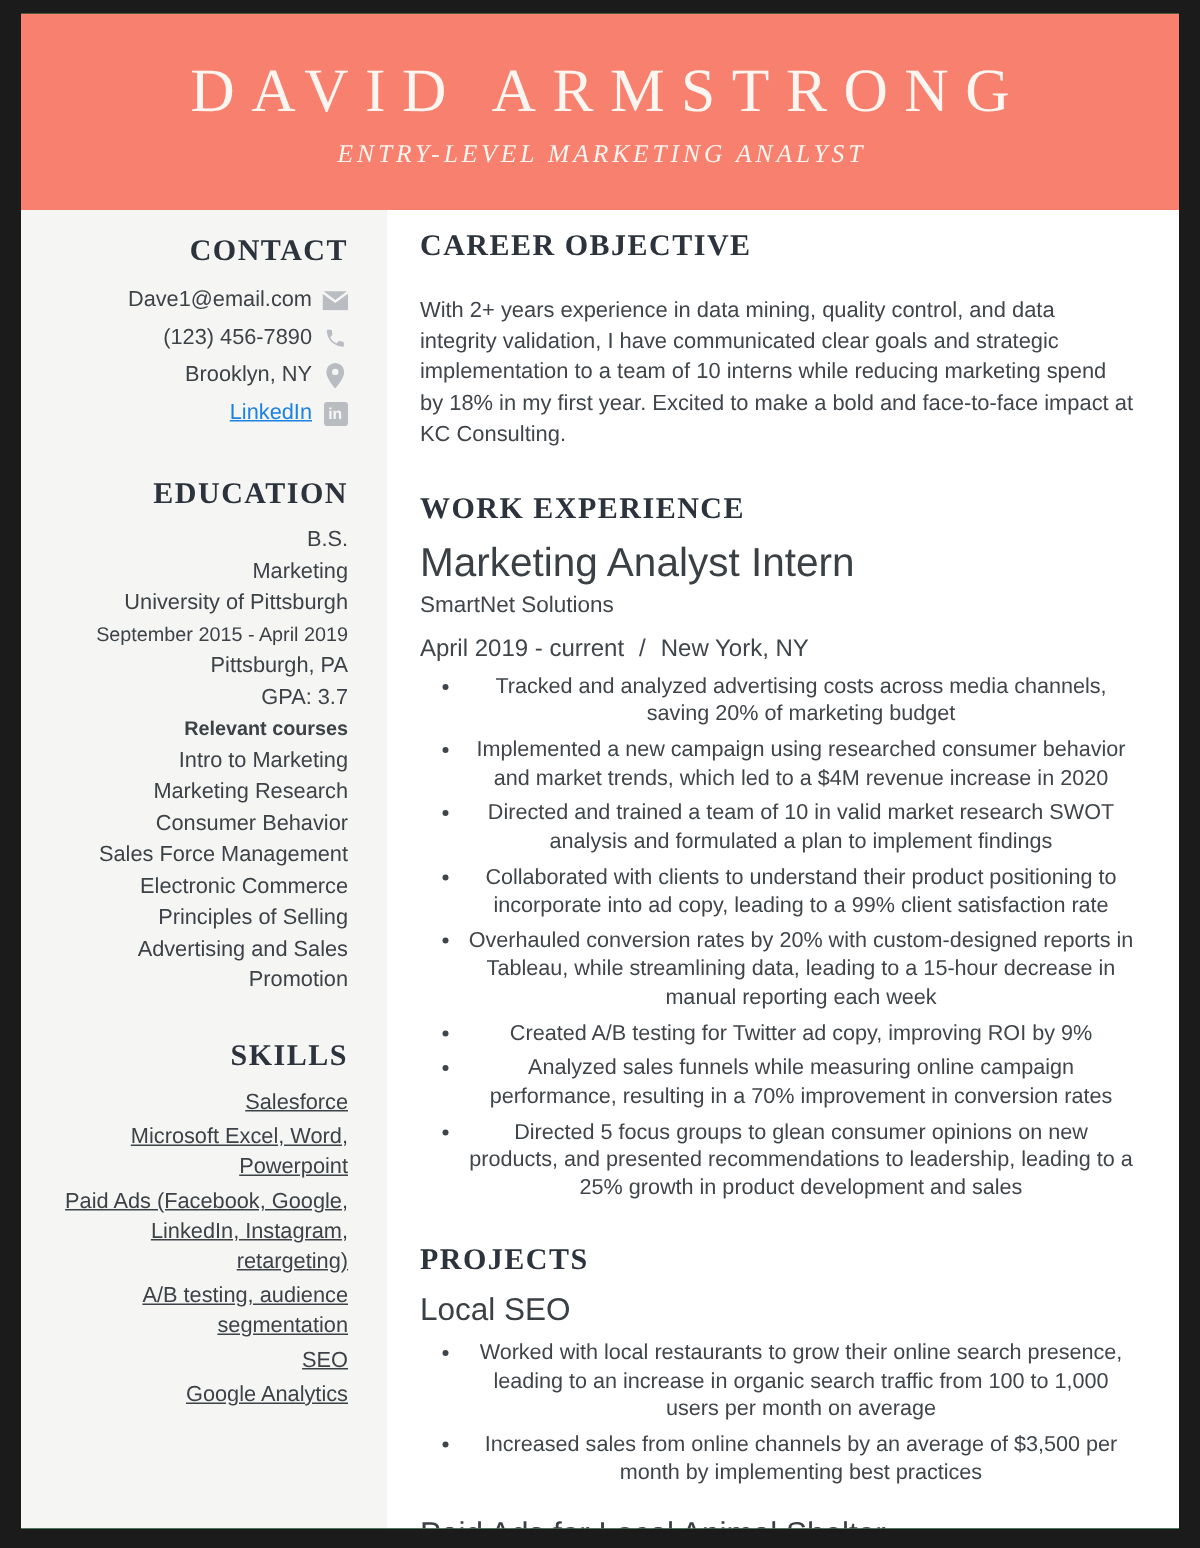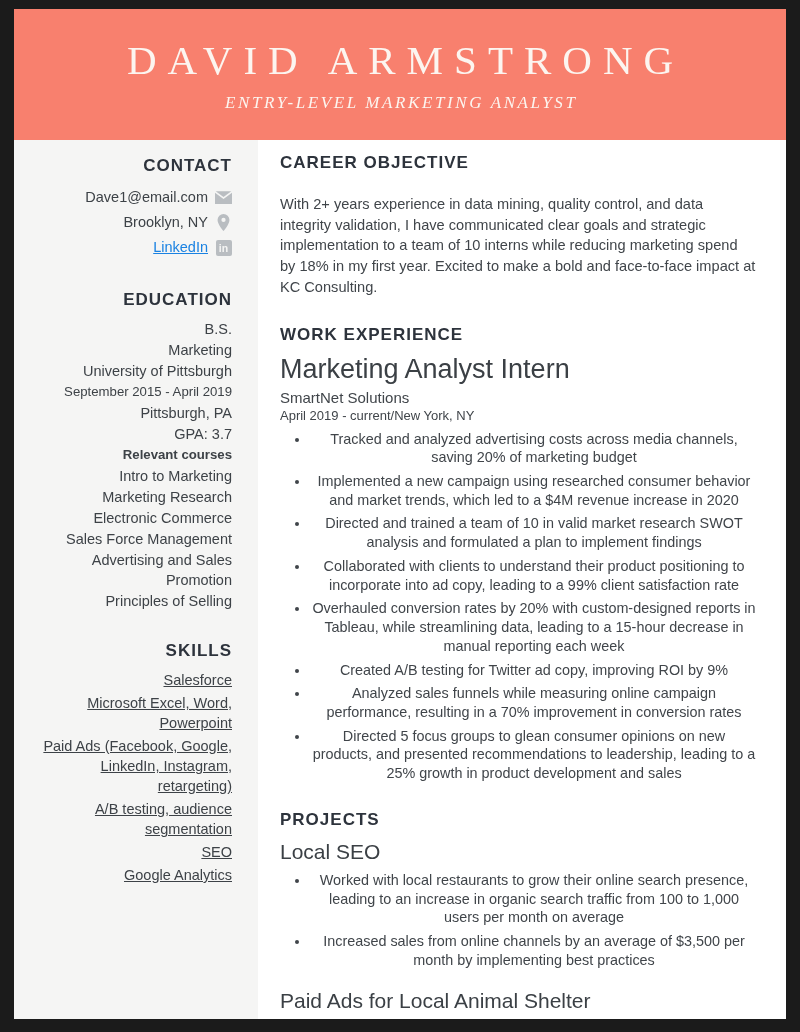--- a/index.html
+++ b/index.html
@@ -57,23 +57,23 @@
     color: #3d4247;
   }
   .main {
     flex: 1;
     background: #ffffff;
     padding: 13px 30px 0 22px;
     color: #40454a;
   }
   
   .side-heading, .main-heading {
-    font-family: Liberation Sans, sans-serif;
+    font-family: Liberation Serif, serif;
     font-weight: 700;
-    font-size: 17px;
+    font-size: 20px;
     letter-spacing: 1px;
     color: #2d333c;
   }
   .side-heading { margin-bottom: 9px; }
   
   .contact-row {
     display: flex;
     justify-content: flex-end;
     align-items: center;
     gap: 7px;
@@ -117,23 +117,24 @@
     margin-top: 9px;
     font-size: 27px;
     font-weight: 400;
     color: #3b4045;
   }
   .company {
     margin-top: 4px;
     font-size: 15px;
   }
   .job-meta {
-    margin-top: 2px;
-    font-size: 13px;
+    margin-top: 12px;
+    font-size: 16px;
     display: flex;
+    gap: 10px;
     align-items: baseline;
   }
   .bullets {
     margin: 7px 0 0 0;
     padding-left: 30px;
     font-size: 14.4px;
     line-height: 1.3;
   }
   .bullets li { margin-bottom: 5px; padding-left: 2px; text-align: center; }
   .project-title {
@@ -165,20 +166,28 @@
         <div class="contact-row">
           <span>Dave1@email.com</span>
           <span class="icon">
             <svg width="17" height="13" viewBox="0 0 24 18" fill="#b9bdc1">
               <path d="M1 0h22l-11 8.2z"></path>
               <path d="M0 2.4v15.6h24V2.4l-12 8.8z"></path>
             </svg>
           </span>
         </div>
 
+        <div class="contact-row">
+          <span>(123) 456-7890</span>
+          <span class="icon">
+            <svg width="15" height="15" viewBox="0 0 24 24" fill="#b9bdc1">
+              <path d="M6.6 10.8c1.5 2.9 3.8 5.2 6.7 6.7l2.2-2.2c.3-.3.7-.4 1-.3 1.2.4 2.4.6 3.7.6.6 0 1 .4 1 1V20c0 .6-.4 1-1 1C10.7 21 3 13.3 3 3.8c0-.6.4-1 1-1h3.4c.6 0 1 .4 1 1 0 1.3.2 2.5.6 3.7.1.3 0 .7-.3 1l-2.1 2.3z"></path>
+            </svg>
+          </span>
+        </div>
 
         <div class="contact-row">
           <span>Brooklyn, NY</span>
           <span class="icon">
             <svg width="13" height="17" viewBox="0 0 18 24" fill="#b9bdc1">
               <path d="M9 0A8.4 8.4 0 0 0 .6 8.4C.6 14.7 9 24 9 24s8.4-9.3 8.4-15.6A8.4 8.4 0 0 0 9 0zm0 11.4a3 3 0 1 1 0-6 3 3 0 0 1 0 6z"></path>
             </svg>
           </span>
         </div>
 
@@ -205,28 +214,29 @@
             <li>Pittsburgh, PA</li>
 
             <li>GPA: 3.7</li>
 
             <li class="bold-small">Relevant courses</li>
 
             <li>Intro to Marketing</li>
 
             <li>Marketing Research</li>
 
+            <li>Consumer Behavior</li>
+
+            <li>Sales Force Management</li>
 
             <li>Electronic Commerce</li>
 
-            <li>Sales Force Management</li>
+            <li>Principles of Selling</li>
 
             <li>Advertising and Sales Promotion</li>
-
-            <li>Principles of Selling</li>
           </ul>
       </div>
 
       <div class="side-section">
         <div class="side-heading">SKILLS</div>
         <ul class="side-list skills-list">
 
             <li>Salesforce</li>
 
             <li>Microsoft Excel, Word, Powerpoint</li>

